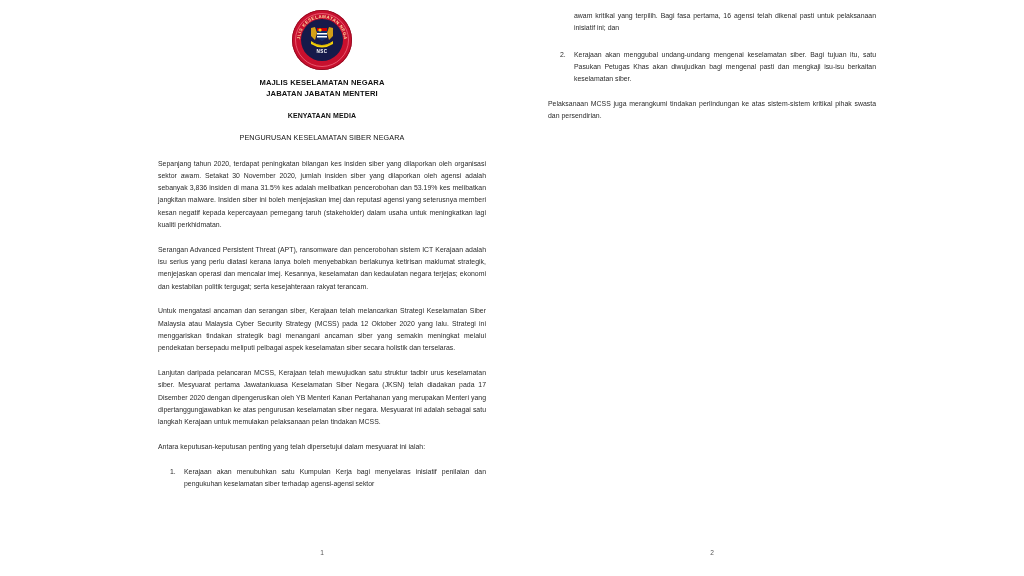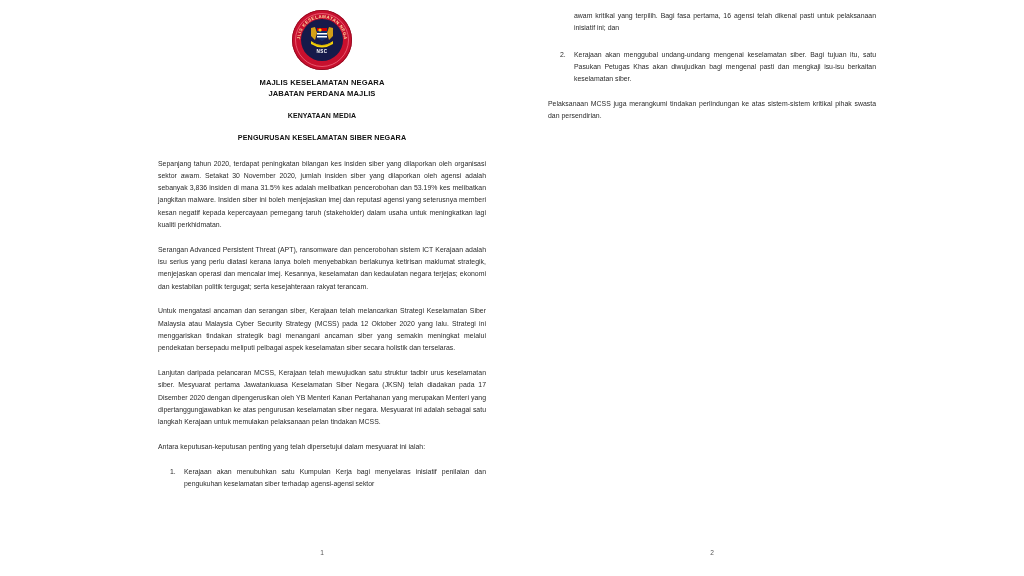--- a/index.html
+++ b/index.html
@@ -100,21 +100,21 @@
     margin-top:12px;
     font-size:7.0px;
     font-weight:bold;
     color:#111111;
     letter-spacing:0.12px;
   }
   .doc-title {
     margin-top:14px;
     margin-bottom:16px;
     font-size:7.2px;
-    font-weight:bold;
+    font-weight:normal;
     color:#111111;
     letter-spacing:0.12px;
   }
 
   
   .para {
     font-size:6.9px;
     line-height:1.78;
     color:#2a2a2a;
     text-align:justify;
@@ -195,21 +195,21 @@
                 <circle cx="13" cy="5" r="1.6" fill="#ffd700"></circle>
                 <path d="M4 16 Q15 24 26 16 L26 19 Q15 26 4 19 Z" fill="#f5d20a"></path>
                 <path d="M6 18 Q15 23 24 18" stroke="#b08900" stroke-width="0.5" fill="none"></path>
               </svg>
               <div class="crest-nsc">NSC</div>
             </div>
           </div>
         </div>
 
         <div class="org-name">MAJLIS KESELAMATAN NEGARA</div>
-        <div class="org-name">JABATAN PERDANA MAJLIS</div>
+        <div class="org-name">JABATAN JABATAN MENTERI</div>
         <div class="doc-kind">KENYATAAN MEDIA</div>
         <div class="doc-title">PENGURUSAN KESELAMATAN SIBER NEGARA</div>
       </div>
 
       <p class="para">Sepanjang tahun 2020, terdapat peningkatan bilangan kes insiden siber yang dilaporkan oleh organisasi sektor awam. Setakat 30 November 2020, jumlah insiden siber yang dilaporkan oleh agensi adalah sebanyak 3,836 insiden di mana 31.5% kes adalah melibatkan pencerobohan dan 53.19% kes melibatkan jangkitan malware. Insiden siber ini boleh menjejaskan imej dan reputasi agensi yang seterusnya memberi kesan negatif kepada kepercayaan pemegang taruh (stakeholder) dalam usaha untuk meningkatkan lagi kualiti perkhidmatan.</p>
       <p class="para">Serangan Advanced Persistent Threat (APT), ransomware dan pencerobohan sistem ICT Kerajaan adalah isu serius yang perlu diatasi kerana ianya boleh menyebabkan berlakunya ketirisan maklumat strategik, menjejaskan operasi dan mencalar imej. Kesannya, keselamatan dan kedaulatan negara terjejas; ekonomi dan kestabilan politik tergugat; serta kesejahteraan rakyat terancam.</p>
       <p class="para">Untuk mengatasi ancaman dan serangan siber, Kerajaan telah melancarkan Strategi Keselamatan Siber Malaysia atau Malaysia Cyber Security Strategy (MCSS) pada 12 Oktober 2020 yang lalu. Strategi ini menggariskan tindakan strategik bagi menangani ancaman siber yang semakin meningkat melalui pendekatan bersepadu meliputi pelbagai aspek keselamatan siber secara holistik dan terselaras.</p>
       <p class="para">Lanjutan daripada pelancaran MCSS, Kerajaan telah mewujudkan satu struktur tadbir urus keselamatan siber. Mesyuarat pertama Jawatankuasa Keselamatan Siber Negara (JKSN) telah diadakan pada 17 Disember 2020 dengan dipengerusikan oleh YB Menteri Kanan Pertahanan yang merupakan Menteri yang dipertanggungjawabkan ke atas pengurusan keselamatan siber negara. Mesyuarat ini adalah sebagai satu langkah Kerajaan untuk memulakan pelaksanaan pelan tindakan MCSS.</p>
       <p class="para">Antara keputusan-keputusan penting yang telah dipersetujui dalam mesyuarat ini ialah:</p>
 

